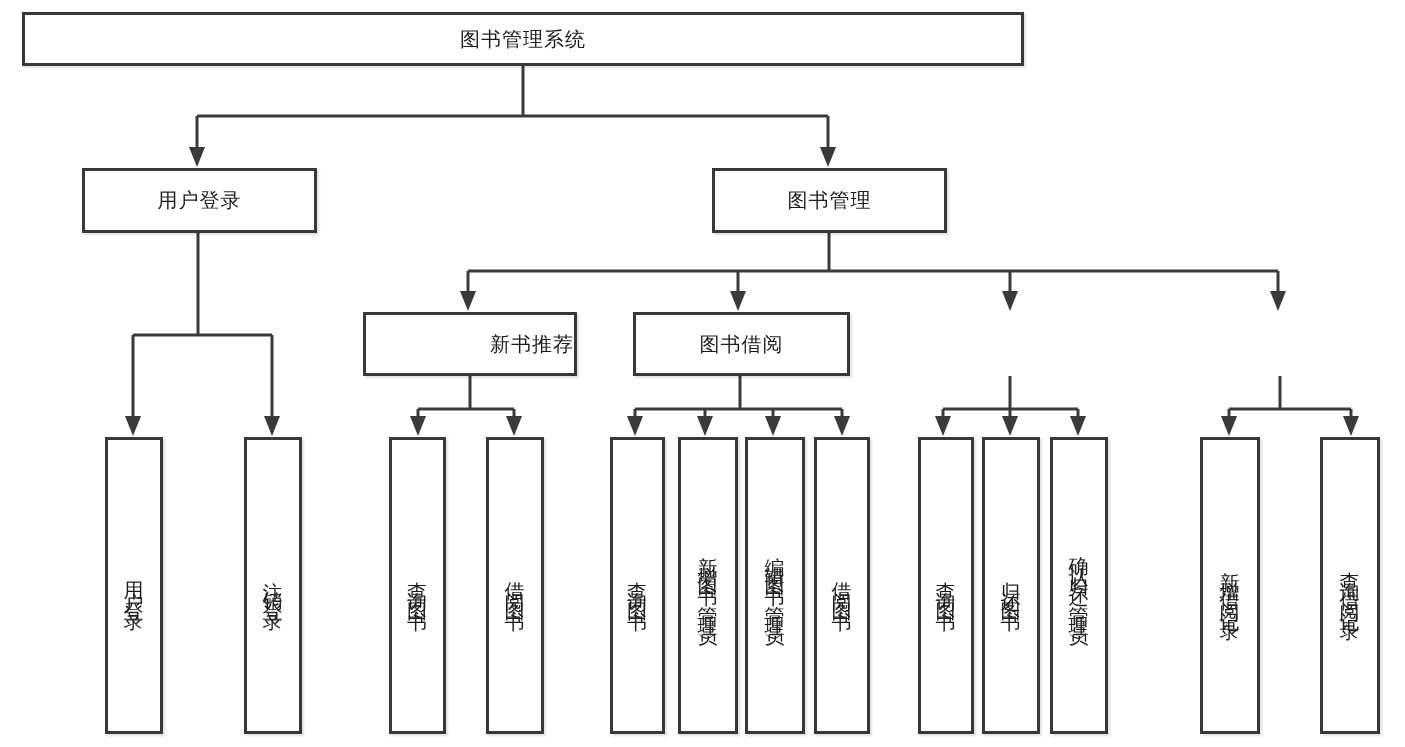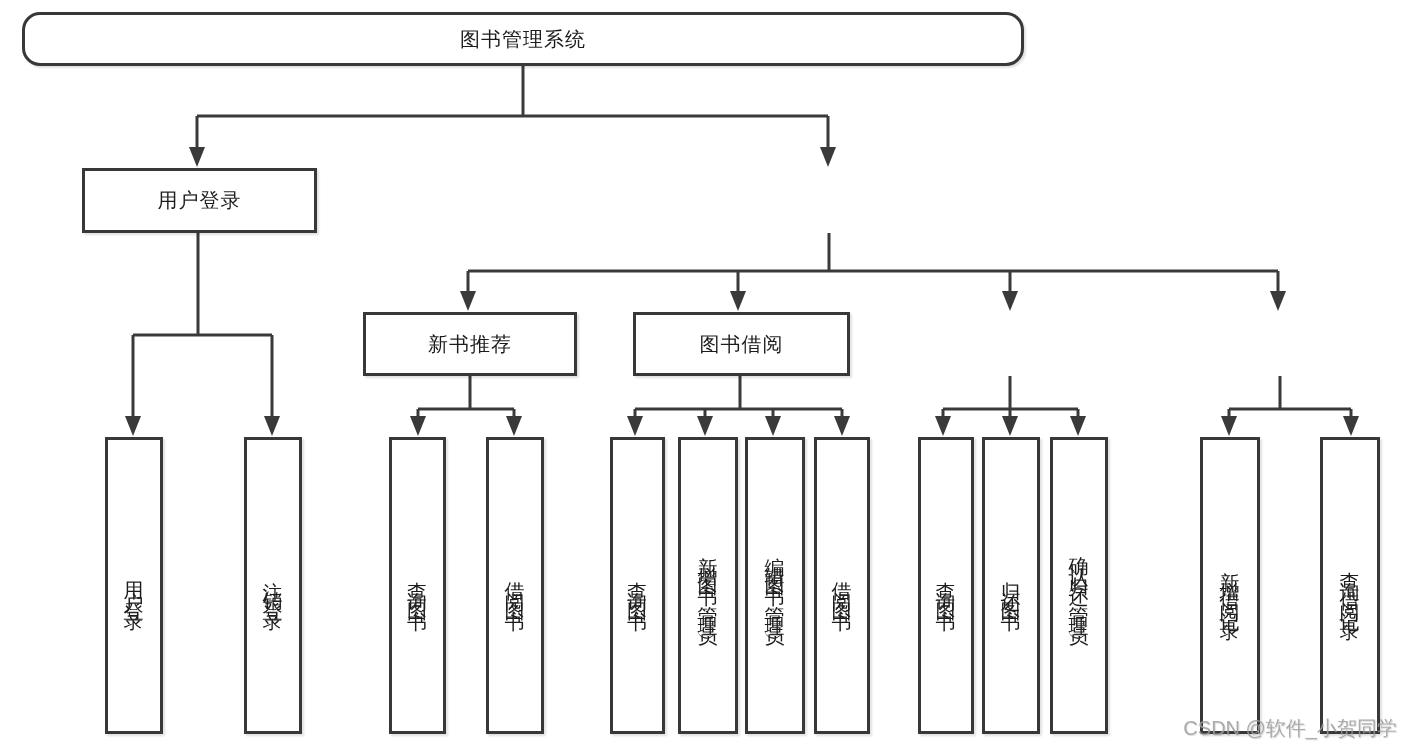--- a/index.html
+++ b/index.html
@@ -105,29 +105,32 @@
       <polygon points="765,416 781,416 773,436"></polygon>
       <polygon points="834,416 850,416 842,436"></polygon>
       <polygon points="935,416 951,416 943,436"></polygon>
       <polygon points="1002,416 1018,416 1010,436"></polygon>
       <polygon points="1070,416 1086,416 1078,436"></polygon>
       <polygon points="1221,416 1237,416 1229,436"></polygon>
       <polygon points="1343,416 1359,416 1351,436"></polygon>
     </g>
   </svg>
 
-  <div class="box h" style="left:22px;top:12px;width:1002px;height:54px;border-radius:18px;">
+  <div class="box h" style="left:22px;top:12px;width:1002px;height:54px;">
     <span>图书管理系统</span>
   </div>
 
   <div class="box h" style="left:82px;top:168px;width:235px;height:65px;">
     <span>用户登录</span>
   </div>
+  <div class="box h" style="left:712px;top:168px;width:235px;height:65px;">
+    <span>图书管理</span>
+  </div>
 
-  <div class="box h" style="left:363px;top:312px;width:214px;height:64px;">
+  <div class="box h" style="left:363px;top:312px;width:214px;height:64px;justify-content:flex-end;">
     <span>新书推荐</span>
   </div>
   <div class="box h" style="left:633px;top:312px;width:217px;height:64px;">
     <span>图书借阅</span>
   </div>
 
   <div class="box v" style="left:105px;width:58px;">
     <span class="vtext">用户登录</span>
   </div>
   <div class="box v" style="left:244px;width:58px;">
@@ -164,14 +167,13 @@
     <span class="vtext">确认归还（管理员）</span>
   </div>
 
   <div class="box v" style="left:1200px;width:60px;">
     <span class="vtext">新增借阅记录</span>
   </div>
   <div class="box v" style="left:1320px;width:60px;">
     <span class="vtext">查询借阅记录</span>
   </div>
 
-  <div class="watermark">CSDN @软件_小贺同学</div>
 </div>
 
 </body></html>

